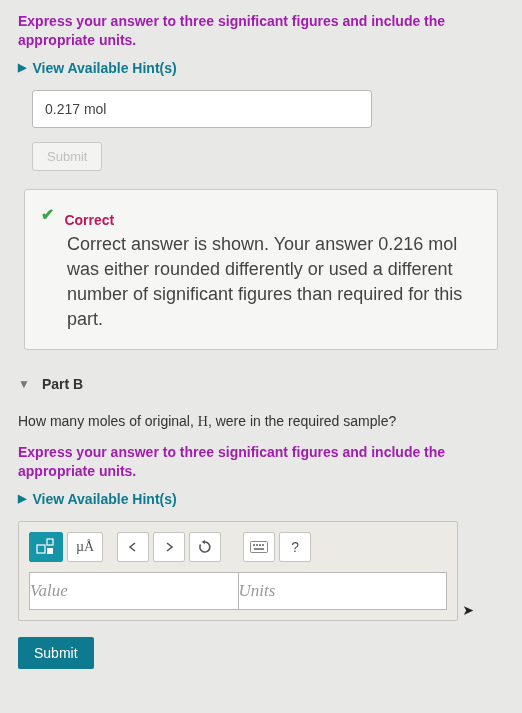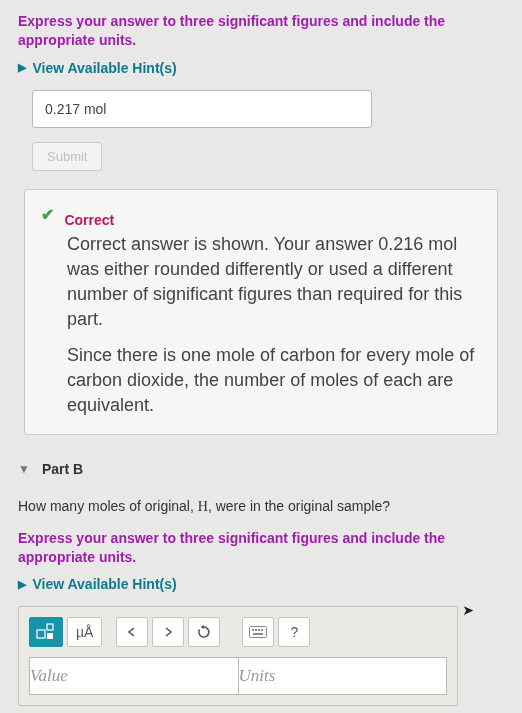--- a/index.html
+++ b/index.html
@@ -45,21 +45,21 @@
     border:1px solid #c4c4c0; background:#eceae5; border-radius:2px;
     padding:10px; margin:10px 0 16px 0; width: 440px;
   }
   .toolbar { display:flex; align-items:center; gap:4px; margin-bottom:10px; }
   .tbtn {
     border:1px solid #c4c4c0; background:#fff; height:30px; min-width:32px;
     display:flex; align-items:center; justify-content:center; border-radius:2px;
     color:#555; font-size:14px; cursor:pointer;
   }
   .tbtn.templates { background:#1694a8; color:#fff; border-color:#1694a8; padding:0 6px; font-size:11px; letter-spacing:-1px;}
-  .tbtn.mu { padding:4px 8px; font-family:Liberation Sans, sans-serif; }
+  .tbtn.mu { padding:4px 8px; font-family:Liberation Serif, serif; }
   .tool-spacer { flex:0 0 6px; }
   .vu-row { display:flex; gap:0; }
   .vu-box {
     background:#fff; border:1px solid #b8b8b4; height:38px; flex:1;
     display:flex; align-items:center; padding:0 0; color:#999;
     font-family:'Times New Roman', serif; font-size:17px; font-style:italic;
   }
   .vu-box + .vu-box { border-left:none; }
   .submit-btn {
     background:#0d7a8f; color:#fff; border:none; padding:8px 16px;
@@ -86,30 +86,29 @@
 </div>
 
 <div class="feedback">
   <div class="fb-head">
     <span class="check">✔</span>
     <div style="flex:1">
       <div class="fb-title">Correct</div>
     </div>
   </div>
   <div class="fb-text">Correct answer is shown. Your answer 0.216 mol was either rounded differently or used a different number of significant figures than required for this part.</div>
-  <div class="fb-text">Since there is one mole of carbon for every mole of carbon dioxide, the number of moles of each are equivalent.</div>
 </div>
 
 <div class="part-row">
   <span class="chev">▼</span>
   <span class="part-label">Part B</span>
 </div>
 
 <div class="question">
-  <span>How many moles of original, </span><span class="serif">H</span><span>, were in the original sample?</span>
+  <span>How many moles of original, </span><span class="serif">H</span><span>, were in the required sample?</span>
 </div>
 
 <div class="instr">Express your answer to three significant figures and include the appropriate units.</div>
 
 <div class="hint-link">
   <span class="tri">▶</span>
   <span>View Available Hint(s)</span>
 </div>
 
 <div class="input-panel">

